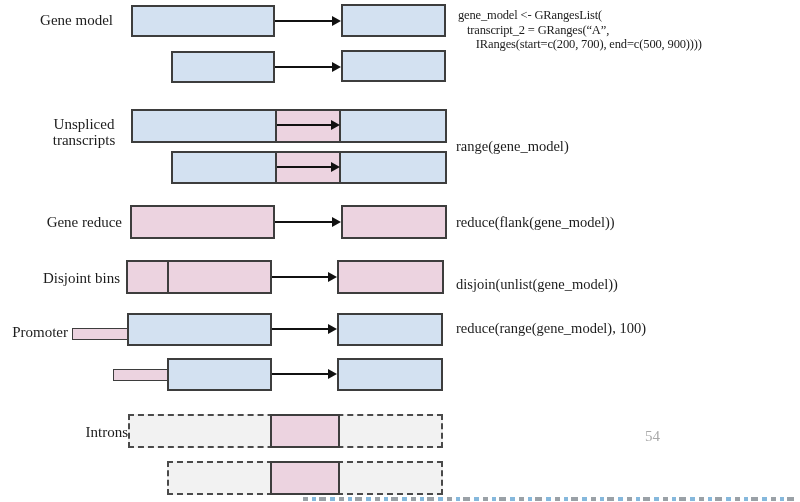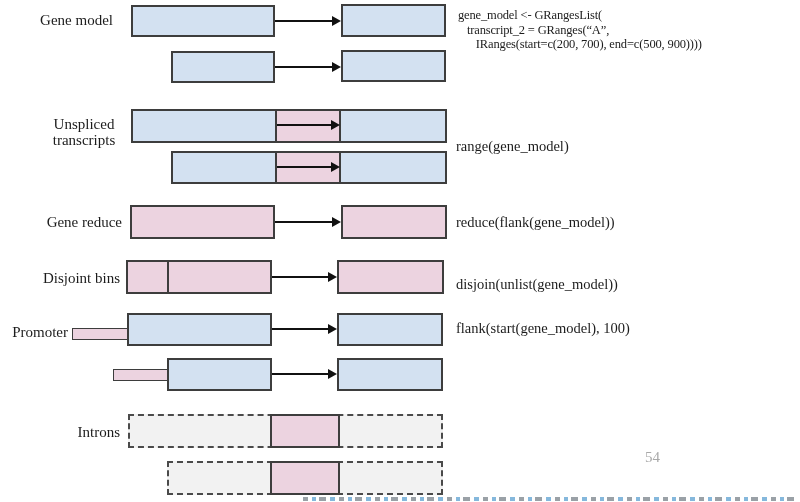--- a/index.html
+++ b/index.html
@@ -15,21 +15,21 @@
   .divider{position:absolute;top:-2px;bottom:-2px;width:2px;background:var(--border,#3d3d3d);}
   .leftlabel{position:absolute;font-size:15px;line-height:16px;text-align:right;white-space:nowrap;}
   .centerlabel{text-align:center;white-space:normal;}
   .rightlabel{position:absolute;left:456px;font-size:14.5px;white-space:nowrap;}
   .code{position:absolute;left:458px;top:8px;font-size:12.5px;line-height:14.6px;letter-spacing:-0.15px;}
   .code div{white-space:pre;}
   .arrow{position:absolute;height:10px;}
   .arrow .line{position:absolute;left:0;right:8px;top:4px;height:2px;background:var(--arrow,#111111);}
   .arrow .head{position:absolute;right:0;top:0;width:0;height:0;
     border-left:9px solid var(--arrow,#111111);border-top:5px solid transparent;border-bottom:5px solid transparent;}
-  .pagenum{position:absolute;left:645px;top:449px;font-size:15px;color:var(--page_gray,#a9a9a9);}
+  .pagenum{position:absolute;left:645px;top:428px;font-size:15px;color:var(--page_gray,#a9a9a9);}
   .citation{position:absolute;left:303px;top:497px;width:492px;height:4px;
     background:repeating-linear-gradient(90deg,
       #9aa1a7 0 5px, transparent 5px 9px,
       #85b8dc 9px 13px, transparent 13px 16px,
       #9aa1a7 16px 23px, transparent 23px 27px,
       #85b8dc 27px 32px, transparent 32px 36px);}
 </style>
 </head>
 <body>
 
@@ -113,23 +113,23 @@
   <div class="box blue" style="left:337px;top:313px;width:106px;height:33px;"></div>
 
   <div class="flankbar" style="left:113px;top:369px;width:58px;height:12px;"></div>
   <div class="box blue" style="left:167px;top:358px;width:105px;height:33px;"></div>
   <div class="arrow" style="left:272px;top:369px;width:65px;">
     <div class="line"></div>
     <div class="head"></div>
   </div>
   <div class="box blue" style="left:337px;top:358px;width:106px;height:33px;"></div>
 
-  <div class="rightlabel" style="top:320px;">flank(start(gene_model), 100)</div>
+  <div class="rightlabel" style="top:320px;">reduce(range(gene_model), 100)</div>
 
-  <div class="leftlabel" style="left:20px;top:424px;width:100px;">Introns</div>
+  <div class="leftlabel" style="left:28px;top:424px;width:100px;">Introns</div>
 
   <div class="dashed" style="left:128px;top:414px;width:315px;height:34px;"></div>
   <div class="box pink" style="left:270px;top:414px;width:70px;height:34px;"></div>
 
   <div class="dashed" style="left:167px;top:461px;width:276px;height:34px;"></div>
   <div class="box pink" style="left:270px;top:461px;width:70px;height:34px;"></div>
 
 
   <div class="pagenum">54</div>
   <div class="citation"></div>

